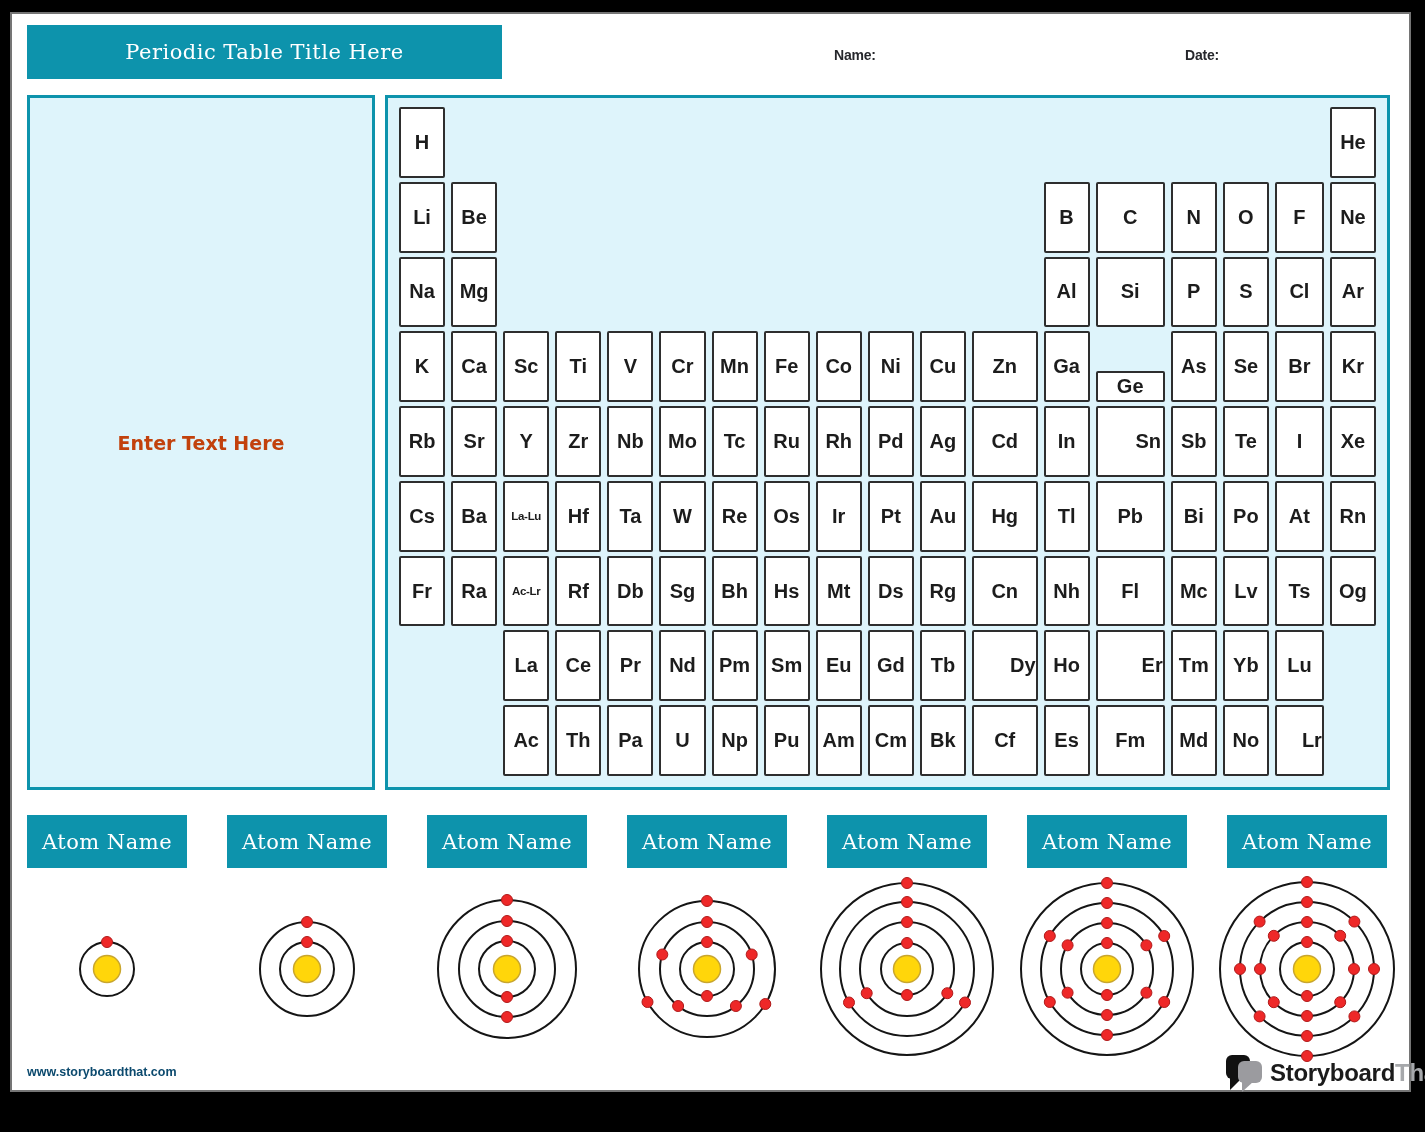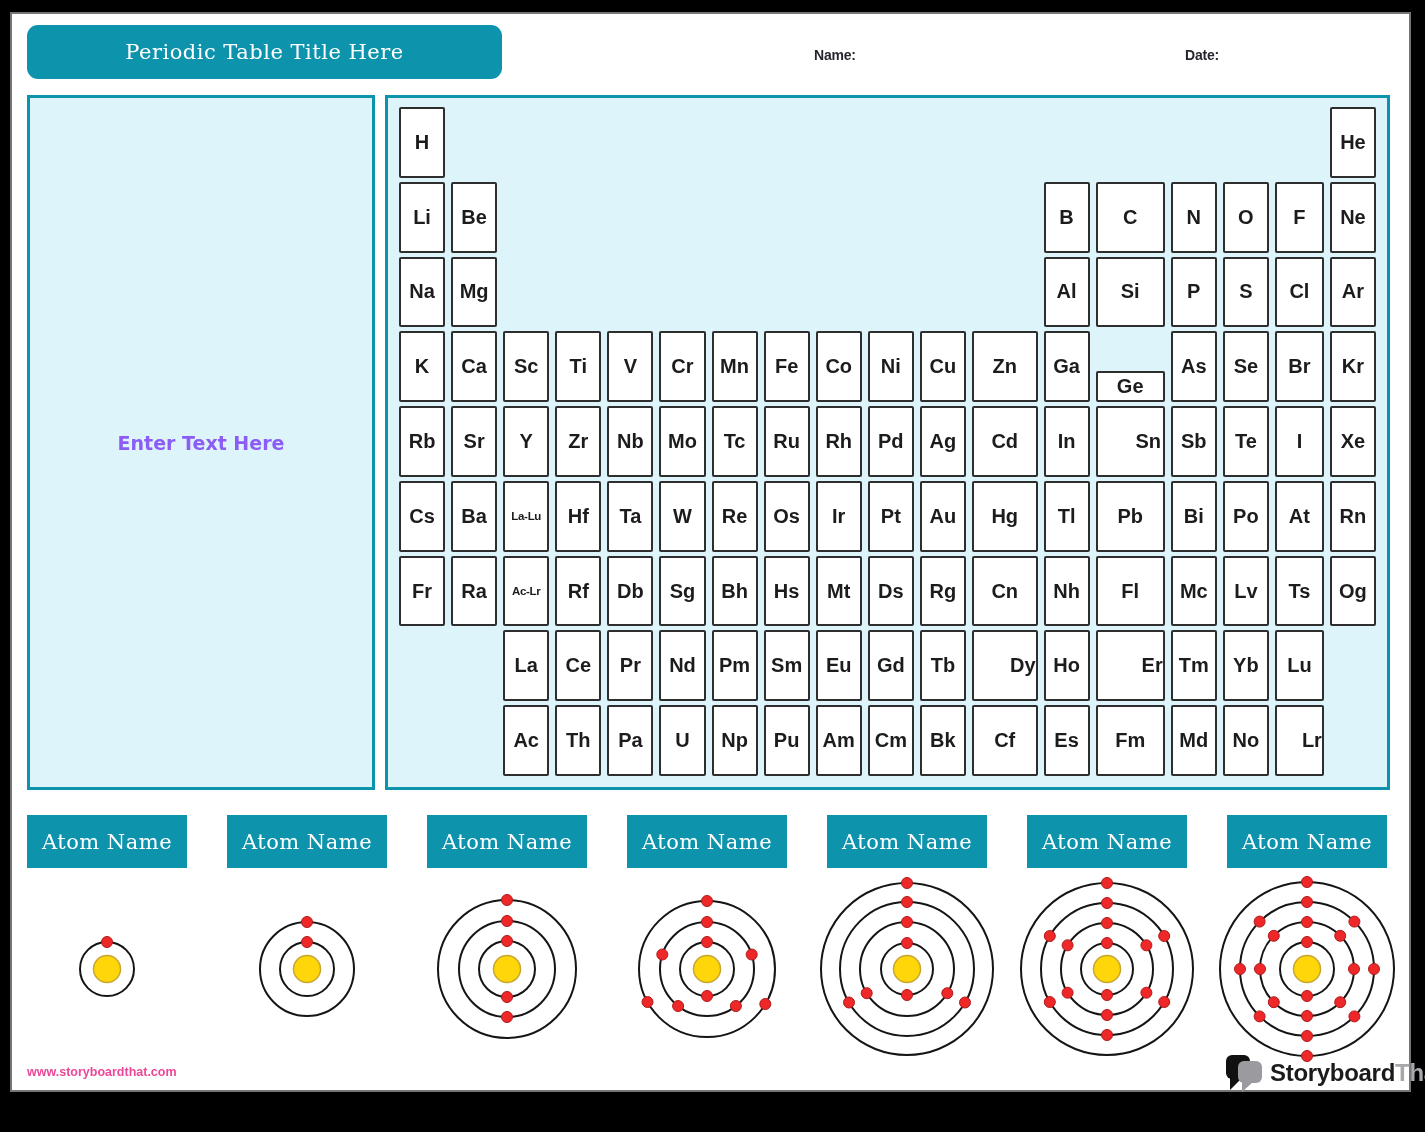--- a/index.html
+++ b/index.html
@@ -8,35 +8,35 @@
     font-family:"Liberation Sans",sans-serif;
   }
   .page{
     position:absolute;left:10px;top:12px;width:1401px;height:1080px;
     background:#fff;border:2px solid #757575;box-sizing:border-box;
   }
   .title-bar{
     position:absolute;left:15px;top:11px;width:475px;height:54px;
     background:var(--teal,#0d93ac);color:#fff;
     font-family:"DejaVu Serif",serif;font-size:21px;letter-spacing:.5px;
-    display:flex;align-items:center;justify-content:center;border-radius:11px;
+    display:flex;align-items:center;justify-content:center;
   }
   .meta-label{
     position:absolute;top:33px;font-size:14px;font-weight:bold;color:#26272c;
     letter-spacing:-.2px;
   }
-  .name-label{left:802px;}
+  .name-label{left:822px;}
   .date-label{left:1173px;}
   .panel{
     position:absolute;top:81px;height:695px;background:var(--panel,#def4fb);
     border:3px solid var(--teal,#0d93ac);box-sizing:border-box;
   }
   .left-panel{left:15px;width:348px;display:flex;align-items:center;justify-content:center;}
   .notes-text{
-    font-family:"DejaVu Sans",sans-serif;font-weight:bold;font-size:19px;color:#8b5cf6;
+    font-family:"DejaVu Sans",sans-serif;font-weight:bold;font-size:19px;color:#c2410c;
   }
   .table-panel{left:373px;width:1005px;}
   .pt-grid{
     position:absolute;top:9px;left:11px;right:11px;bottom:11px;
     display:grid;grid-template-columns:repeat(18,1fr);grid-template-rows:repeat(9,1fr);
     gap:4px 6px;
   }
   .cell{
     background:#fff;border:2px solid #2e2e2e;border-radius:2px;box-sizing:border-box;
     display:flex;align-items:center;justify-content:center;
@@ -47,21 +47,21 @@
   .atom-btn{
     height:53px;background:var(--teal,#0d93ac);color:#fff;
     font-family:"DejaVu Serif",serif;font-size:21px;letter-spacing:.5px;
     display:flex;align-items:center;justify-content:center;
   }
   .atom-diagram-wrap{
     position:absolute;top:53px;left:50%;transform:translateX(-50%);
     width:200px;height:202px;display:flex;align-items:center;justify-content:center;
   }
   .footer-url{
-    position:absolute;left:15px;top:1051px;font-size:12.5px;font-weight:bold;color:#ec4899;
+    position:absolute;left:15px;top:1051px;font-size:12.5px;font-weight:bold;color:#0c4a6e;
   }
   .logo{
     position:absolute;left:1213px;top:1036px;height:46px;
     display:flex;align-items:center;gap:5px;
   }
   .logo-text{font-size:24px;font-weight:600;letter-spacing:-.3px;white-space:nowrap;}
   .logo-text .p1{color:#1b1b1b;}
   .logo-text .p2{color:var(--logogray,#a6a8ab);}
 </style>
 </head>

